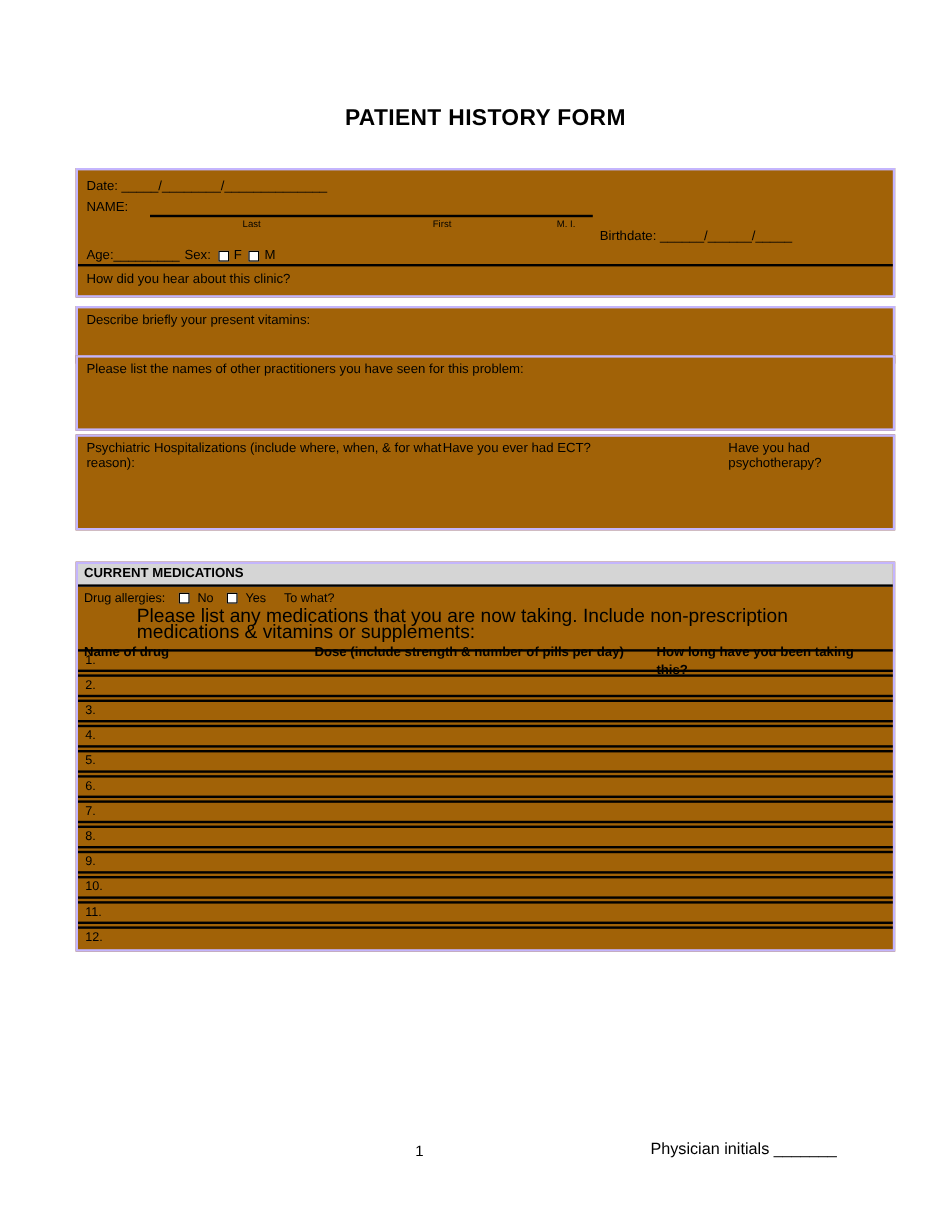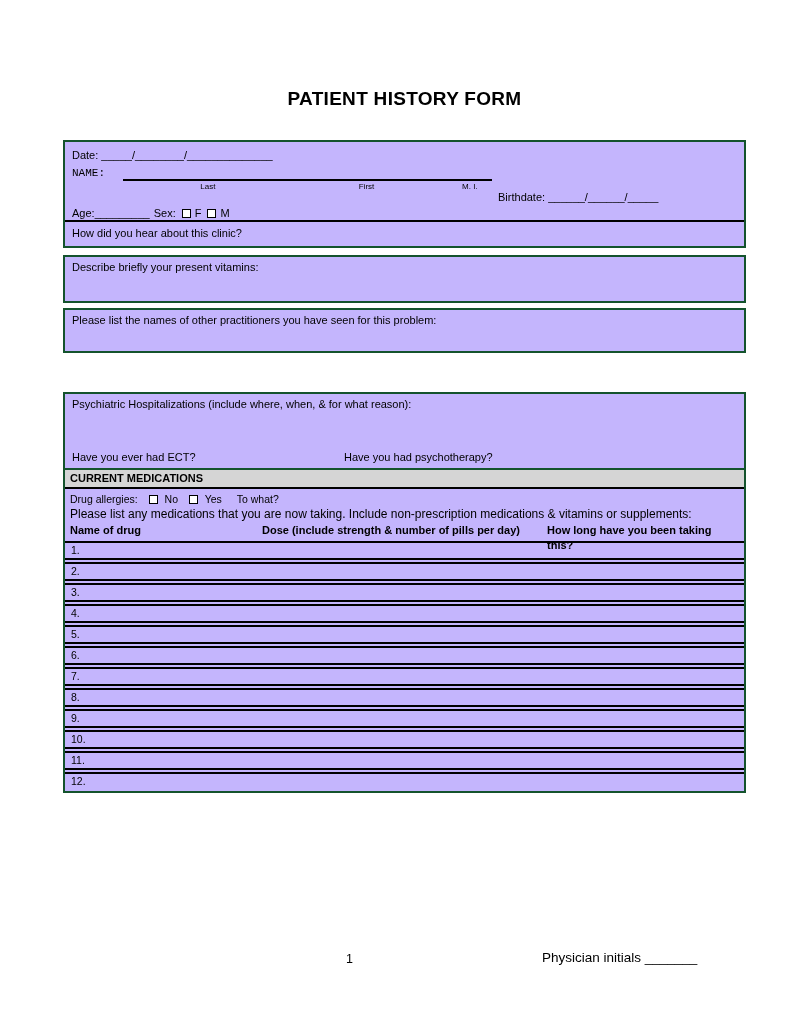--- a/index.html
+++ b/index.html
@@ -11,70 +11,70 @@
     position:relative;
     overflow:hidden;
   }
   .page-title {
     position:absolute; top:88px; left:63px; width:683px;
     text-align:center;
     font-size:19px; font-weight:bold; letter-spacing:0.3px;
   }
   .box {
     position:absolute; left:63px; width:683px;
-    border:2px solid #14532d;
+    border:2px solid #c4b5fd;
     box-sizing:border-box;
-    background:#c4b5fd;
+    background:#a16207;
   }
   
   #box-personal { top:140px; }
   .personal-top { height:78px; padding:4px 7px 0; box-sizing:border-box; }
   .date-row { font-size:11px; line-height:15px; padding-top:2px; }
   .name-row { display:flex; margin-top:3px; font-size:11px; align-items:flex-start; }
-  .name-label { line-height:15px;font-family:Liberation Mono, monospace; }
+  .name-label { line-height:15px; }
   .name-line-wrap { width:369px; margin-left:18px; position:relative; }
   .name-rule { height:13px; border-bottom:2px solid #000; }
   .name-sublabels { position:relative; height:11px; font-size:8px; }
   .name-sublabels span { position:absolute; top:1px; transform:translateX(-50%); white-space:nowrap; }
   .sub-last { left:23%; }
   .sub-first { left:66%; }
   .sub-mi { left:94%; }
   .birthdate { margin-left:6px; line-height:15px; white-space:nowrap;margin-top:24px; }
   .age-row { margin-top:0; font-size:11px; display:flex; align-items:center; line-height:16px; }
   .sex-label { margin-left:4px; }
   .cb {
     display:inline-block; width:9px; height:9px;
     border:1.5px solid #000; box-sizing:border-box;
     margin:0 4px 0 6px; vertical-align:-1px; background:#fff;
   }
   .clinic-q { border-top:2px solid #000; height:26px; box-sizing:border-box; padding:5px 7px 0; font-size:11px; }
   
   #box-symptoms { top:255px; height:48px; padding:4px 7px; font-size:11px; }
-  #box-practitioners { top:308px; height:45px; padding:4px 7px; font-size:11px; }
+  #box-practitioners { top:296px; height:63px; padding:4px 7px; font-size:11px; }
   #box-psychiatric {
-    top:392px; height:80px; padding:4px 7px 7px;
-    display:flex; flex-direction:column; justify-content:space-between;
+    top:362px; height:80px; padding:4px 7px 7px;
+    display:flex; justify-content:space-between;
     font-size:11px;
   }
   .ect-row { display:flex; font-size:11px; }
   .ect-q { width:272px; }
   
   #box-medications { top:468px; }
   .meds-header {
     height:19px; box-sizing:border-box;
     background:#d5d5d5;
     border-bottom:2px solid #000;
     font-size:11px; font-weight:bold;
     padding:2px 5px 0;
   }
   .meds-info { height:52px; box-sizing:border-box; padding:3px 5px 0; }
   .allergy-row { font-size:10.5px; line-height:14px; }
   .allergy-row .cb { margin:0 4px 0 8px; }
   .to-what { margin-left:12px; }
-  .instructions { font-size:12px; line-height:14px; margin-top:1px; }
+  .instructions { font-size:16px; line-height:14px; margin-top:1px;margin-left:44px; }
   .col-headers { display:flex; font-size:11px; font-weight:bold; margin-top:2px; line-height:15px; }
   .col-1 { width:192px; }
   .col-2 { width:285px; }
   .col-3 { flex:1; }
   .med-row {
     height:19px; box-sizing:border-box;
     border-top:2px solid #000; border-bottom:2px solid #000;
     margin-top:2px;
     font-size:10.5px; padding:1px 6px 0;
   }

